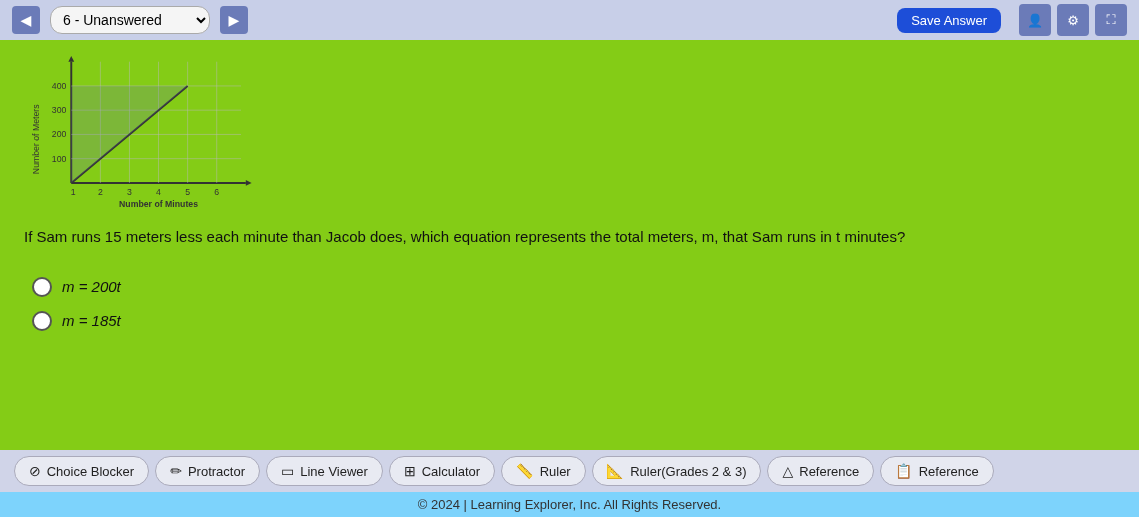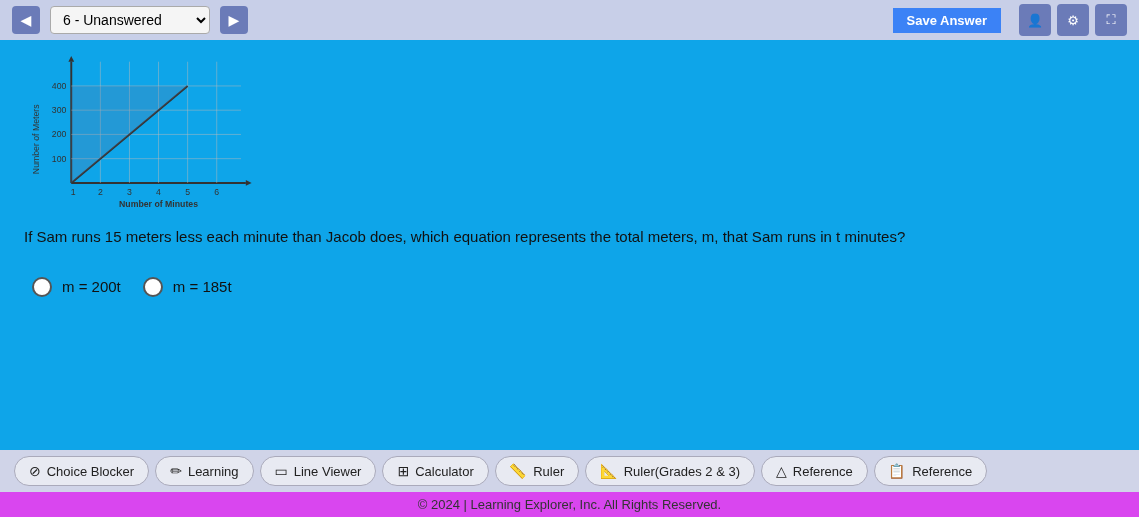--- a/index.html
+++ b/index.html
@@ -32,35 +32,34 @@
       border-radius: 4px;
       cursor: pointer;
       display: flex;
       align-items: center;
       justify-content: center;
       font-size: 14px;
     }
     .question-select {
       background: #f5f5f5;
       border: 1px solid #aaa;
-      border-radius: 4px;
+      border-radius: 12px;
       padding: 4px 8px;
       font-size: 14px;
       min-width: 160px;
     }
     .save-btn {
-      background: #3b82f6;
+      background: #1d4ed8;
       color: white;
       border: none;
-      border-radius: 0;
+      border-radius: 8px;
       padding: 5px 14px;
       font-size: 13px;
       cursor: pointer;
       margin-left: auto;
-      font-weight: bold;
     }
     .top-right-icons {
       display: flex;
       gap: 6px;
       margin-left: 8px;
     }
     .icon-btn {
       background: #6b7bb8;
       border: none;
       color: white;
@@ -70,21 +69,21 @@
       cursor: pointer;
       display: flex;
       align-items: center;
       justify-content: center;
       font-size: 13px;
     }
 
     
     .main-content {
       flex: 1;
-      background: #0ea5e9;
+      background: #84cc16;
       padding: 12px 24px 8px 24px;
       overflow: hidden;
     }
 
     .graph-area {
       display: flex;
       align-items: flex-start;
       margin-bottom: 14px;
     }
 
@@ -104,23 +103,24 @@
     .question-text {
       font-size: 15px;
       color: #111;
       margin-bottom: 28px;
       line-height: 1.5;
     }
 
     
     .choices {
       display: flex;
-      flex-direction: row;
-      gap: 22px;
+      flex-direction: column;
+      gap: 14px;
       margin-left: 8px;
+      font-style: italic;
     }
     .choice-item {
       display: flex;
       align-items: center;
       gap: 10px;
       font-size: 15px;
       color: #111;
       cursor: pointer;
     }
     .radio-circle {
@@ -154,21 +154,21 @@
       gap: 6px;
       white-space: nowrap;
       color: #222;
     }
     .tool-icon {
       font-size: 14px;
     }
 
     
     .footer {
-      background: #d946ef;
+      background: #7dd3fc;
       text-align: center;
       padding: 5px;
       font-size: 13px;
       color: #333;
       flex-shrink: 0;
     }
 
     .spacer { flex: 1; }
   </style>
 </head>
@@ -251,21 +251,21 @@
   </div>
 </div>
 
 <div class="bottom-toolbar">
   <button class="tool-btn">
     <span class="tool-icon">⊘</span>
     <span>Choice Blocker</span>
   </button>
   <button class="tool-btn">
     <span class="tool-icon">✏</span>
-    <span>Learning</span>
+    <span>Protractor</span>
   </button>
   <button class="tool-btn">
     <span class="tool-icon">▭</span>
     <span>Line Viewer</span>
   </button>
   <button class="tool-btn">
     <span class="tool-icon">⊞</span>
     <span>Calculator</span>
   </button>
   <button class="tool-btn">

